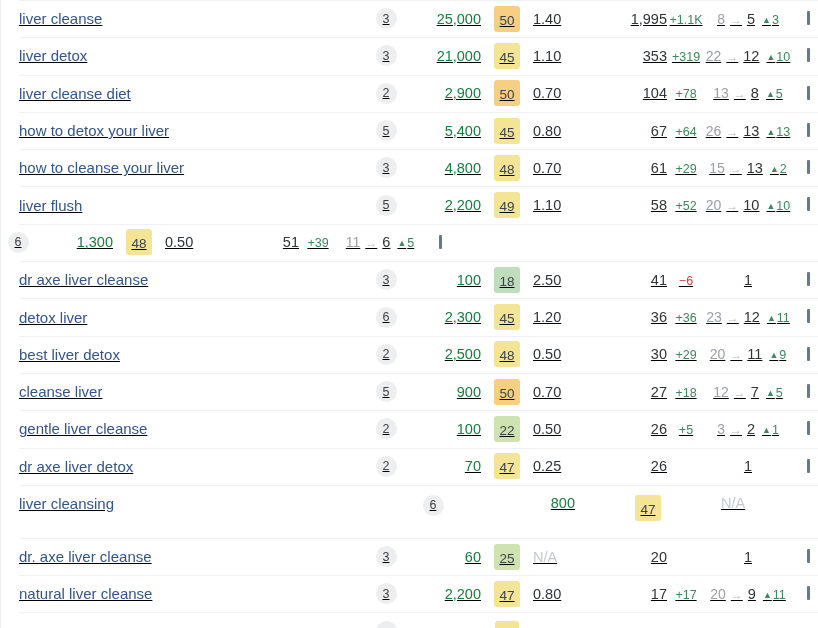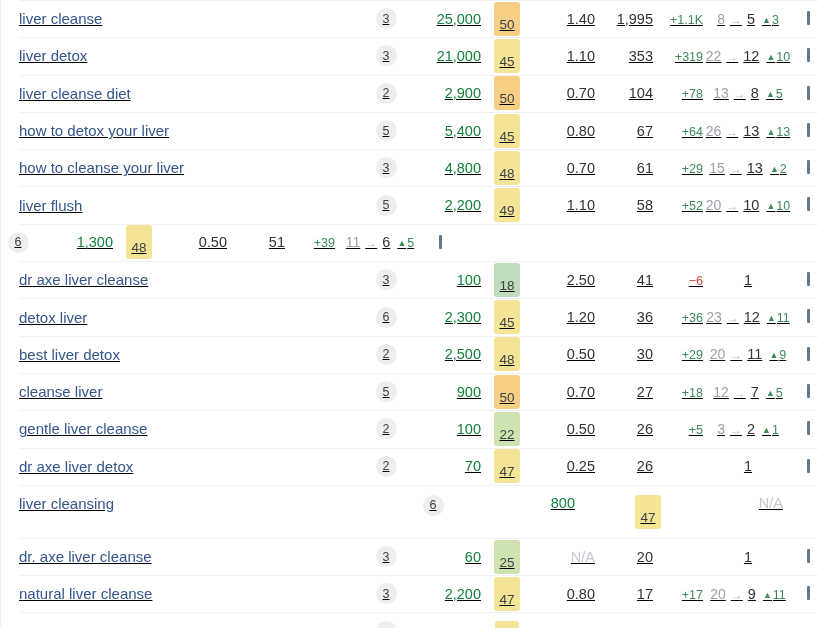--- a/index.html
+++ b/index.html
@@ -78,46 +78,46 @@
     box-sizing:border-box;
   }
 
   
   .c-kd{
     width:52px;flex:0 0 52px;
     display:flex;justify-content:center;
   }
   .kd{
     min-width:24px;
-    padding:15px 5px 4px;
+    padding:7px 5px 4px;
     border-radius:3px;
     text-align:center;
     font-size:13.5px;
     color:#3d4349;
     box-sizing:border-box;
   }
 
   
   .c-cpc{
     width:62px;flex:0 0 62px;
-    text-align:right;
+    text-align:left;
     font-size:14.5px;color:#2f3438;
     box-sizing:border-box;
   }
   .c-cpc.na{color:#c4c9ce;}
 
   
   .c-traffic{
     width:108px;flex:0 0 108px;
     display:flex;align-items:baseline;justify-content:flex-end;
     box-sizing:border-box;
     padding-right:0px;
   }
   .traffic-val{font-size:14.5px;color:#2f3438;}
-  .traffic-chg{font-size:12.5px;margin-left:16px;width:34px;text-align:right;}
+  .traffic-chg{font-size:12.5px;margin-left:2px;width:34px;text-align:center;}
   .traffic-chg.up{color:#3c8a5c;}
   .traffic-chg.down{color:#cf4436;}
   .traffic-chg.none{color:transparent;}
 
   
   .c-pos{
     width:90px;flex:0 0 90px;
     display:flex;align-items:baseline;justify-content:center;
     box-sizing:border-box;
   }

